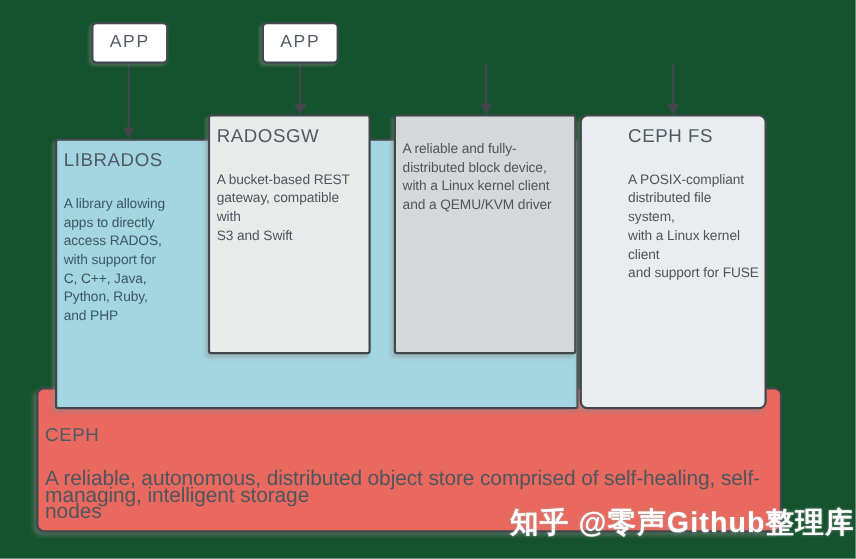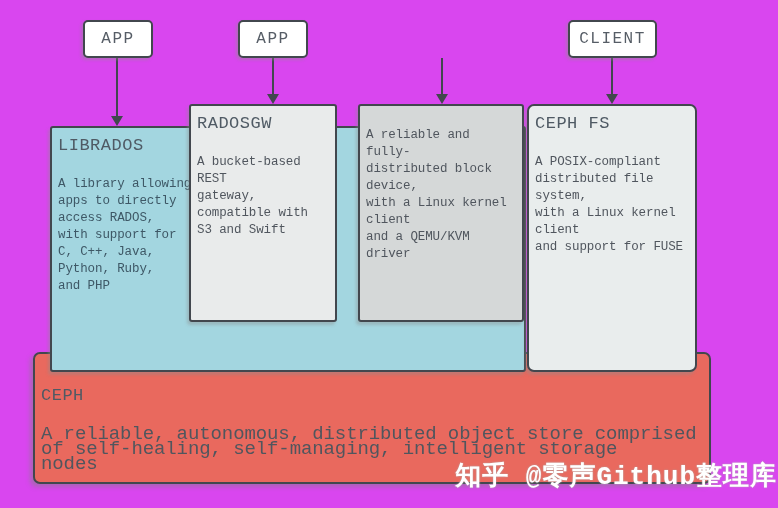--- a/index.html
+++ b/index.html
@@ -2,22 +2,22 @@
 <html style="--librados-bg: #a3d6e0; --radosgw-bg: #e9ebeb; --rbd-bg: #d5d8d8; --cephfs-bg: #e9eded; --rados-bg: #e9695e; --border: #42474e; --title-text: #4f5a64; --body-text: #50565e; --librados-text: #3e5866;"><head>
 <meta charset="utf-8">
 <style>
   :root{
     --librados-bg:#a3d6e0; --radosgw-bg:#e9ebeb; --rbd-bg:#d5d8d8;
     --cephfs-bg:#e9eded; --rados-bg:#e9695e; --border:#42474e;
     --title-text:#4f5a64; --body-text:#50565e; --librados-text:#3e5866;
   }
   html,body{margin:0;padding:0;background:#fff;}
   .canvas{
-    position:relative;width:778px;height:508px;background:#d946ef;
-    font-family:Liberation Mono, monospace;overflow:hidden;
+    position:relative;width:778px;height:508px;background:#14532d;
+    font-family:Liberation Sans, sans-serif;overflow:hidden;
   }
   .top-box{
     position:absolute;height:38px;background:#ffffff;
     border:2px solid var(--border);border-radius:5px;
     box-shadow:-2px 2px 3px rgba(140,140,140,0.45);
     display:flex;align-items:center;justify-content:center;
     color:#565d66;font-size:16px;letter-spacing:1.5px;z-index:5;
     box-sizing:border-box;
   }
   .arrow{position:absolute;width:14px;display:flex;flex-direction:column;align-items:center;z-index:4;}
@@ -35,44 +35,41 @@
     padding:8px 4px 0 6px;white-space:nowrap;
   }
   .layer .desc{
     font-size:12.5px;line-height:17px;color:var(--body-text);
     padding:0 3px 0 6px;margin-top:21px;white-space:pre-line;letter-spacing:-0.1px;
   }
   .librados{left:50px;top:126px;width:476px;height:246px;background:var(--librados-bg);border-radius:3px;z-index:2;}
   .librados .desc{color:var(--librados-text);}
   .radosgw{left:189px;top:104px;width:148px;height:218px;background:var(--radosgw-bg);border-radius:3px;z-index:3;}
   .rbd{left:358px;top:104px;width:166px;height:218px;background:var(--rbd-bg);border-radius:3px;z-index:3;}
-  .cephfs{left:527px;top:104px;width:170px;height:268px;background:var(--cephfs-bg);border-radius:7px;z-index:3;}
+  .cephfs{left:527px;top:104px;width:170px;height:268px;background:var(--cephfs-bg);border-radius:7px;z-index:3;padding-left:36px;}
   .rados{left:33px;top:352px;width:678px;height:132px;background:var(--rados-bg);border-radius:7px;z-index:1;
          box-shadow:-3px 3px 4px rgba(130,130,130,0.5);}
   .rados .title{padding-top:32px;}
   .rados .desc{margin-top:22px;font-size:19px;line-height:15px;}
   .watermark{
     position:absolute;top:458px;right:1px;z-index:6;
     font-size:26px;font-weight:bold;letter-spacing:1px;color:#ffffff;
     text-shadow:0 0 2px rgba(175,175,175,0.95);white-space:nowrap;
   }
 </style>
 </head>
 <body>
 
 <div class="canvas">
 
   <div class="top-box" style="left:83px;top:20px;width:70px;">
     <span>APP</span>
   </div>
   <div class="top-box" style="left:238px;top:20px;width:70px;">
     <span>APP</span>
-  </div>
-  <div class="top-box" style="left:568px;top:20px;width:89px;">
-    <span>CLIENT</span>
   </div>
 
   <div class="arrow" style="left:110px;top:58px;height:68px;">
     <div class="line"></div>
     <div class="head"></div>
   </div>
   <div class="arrow" style="left:266px;top:58px;height:46px;">
     <div class="line"></div>
     <div class="head"></div>
   </div>

